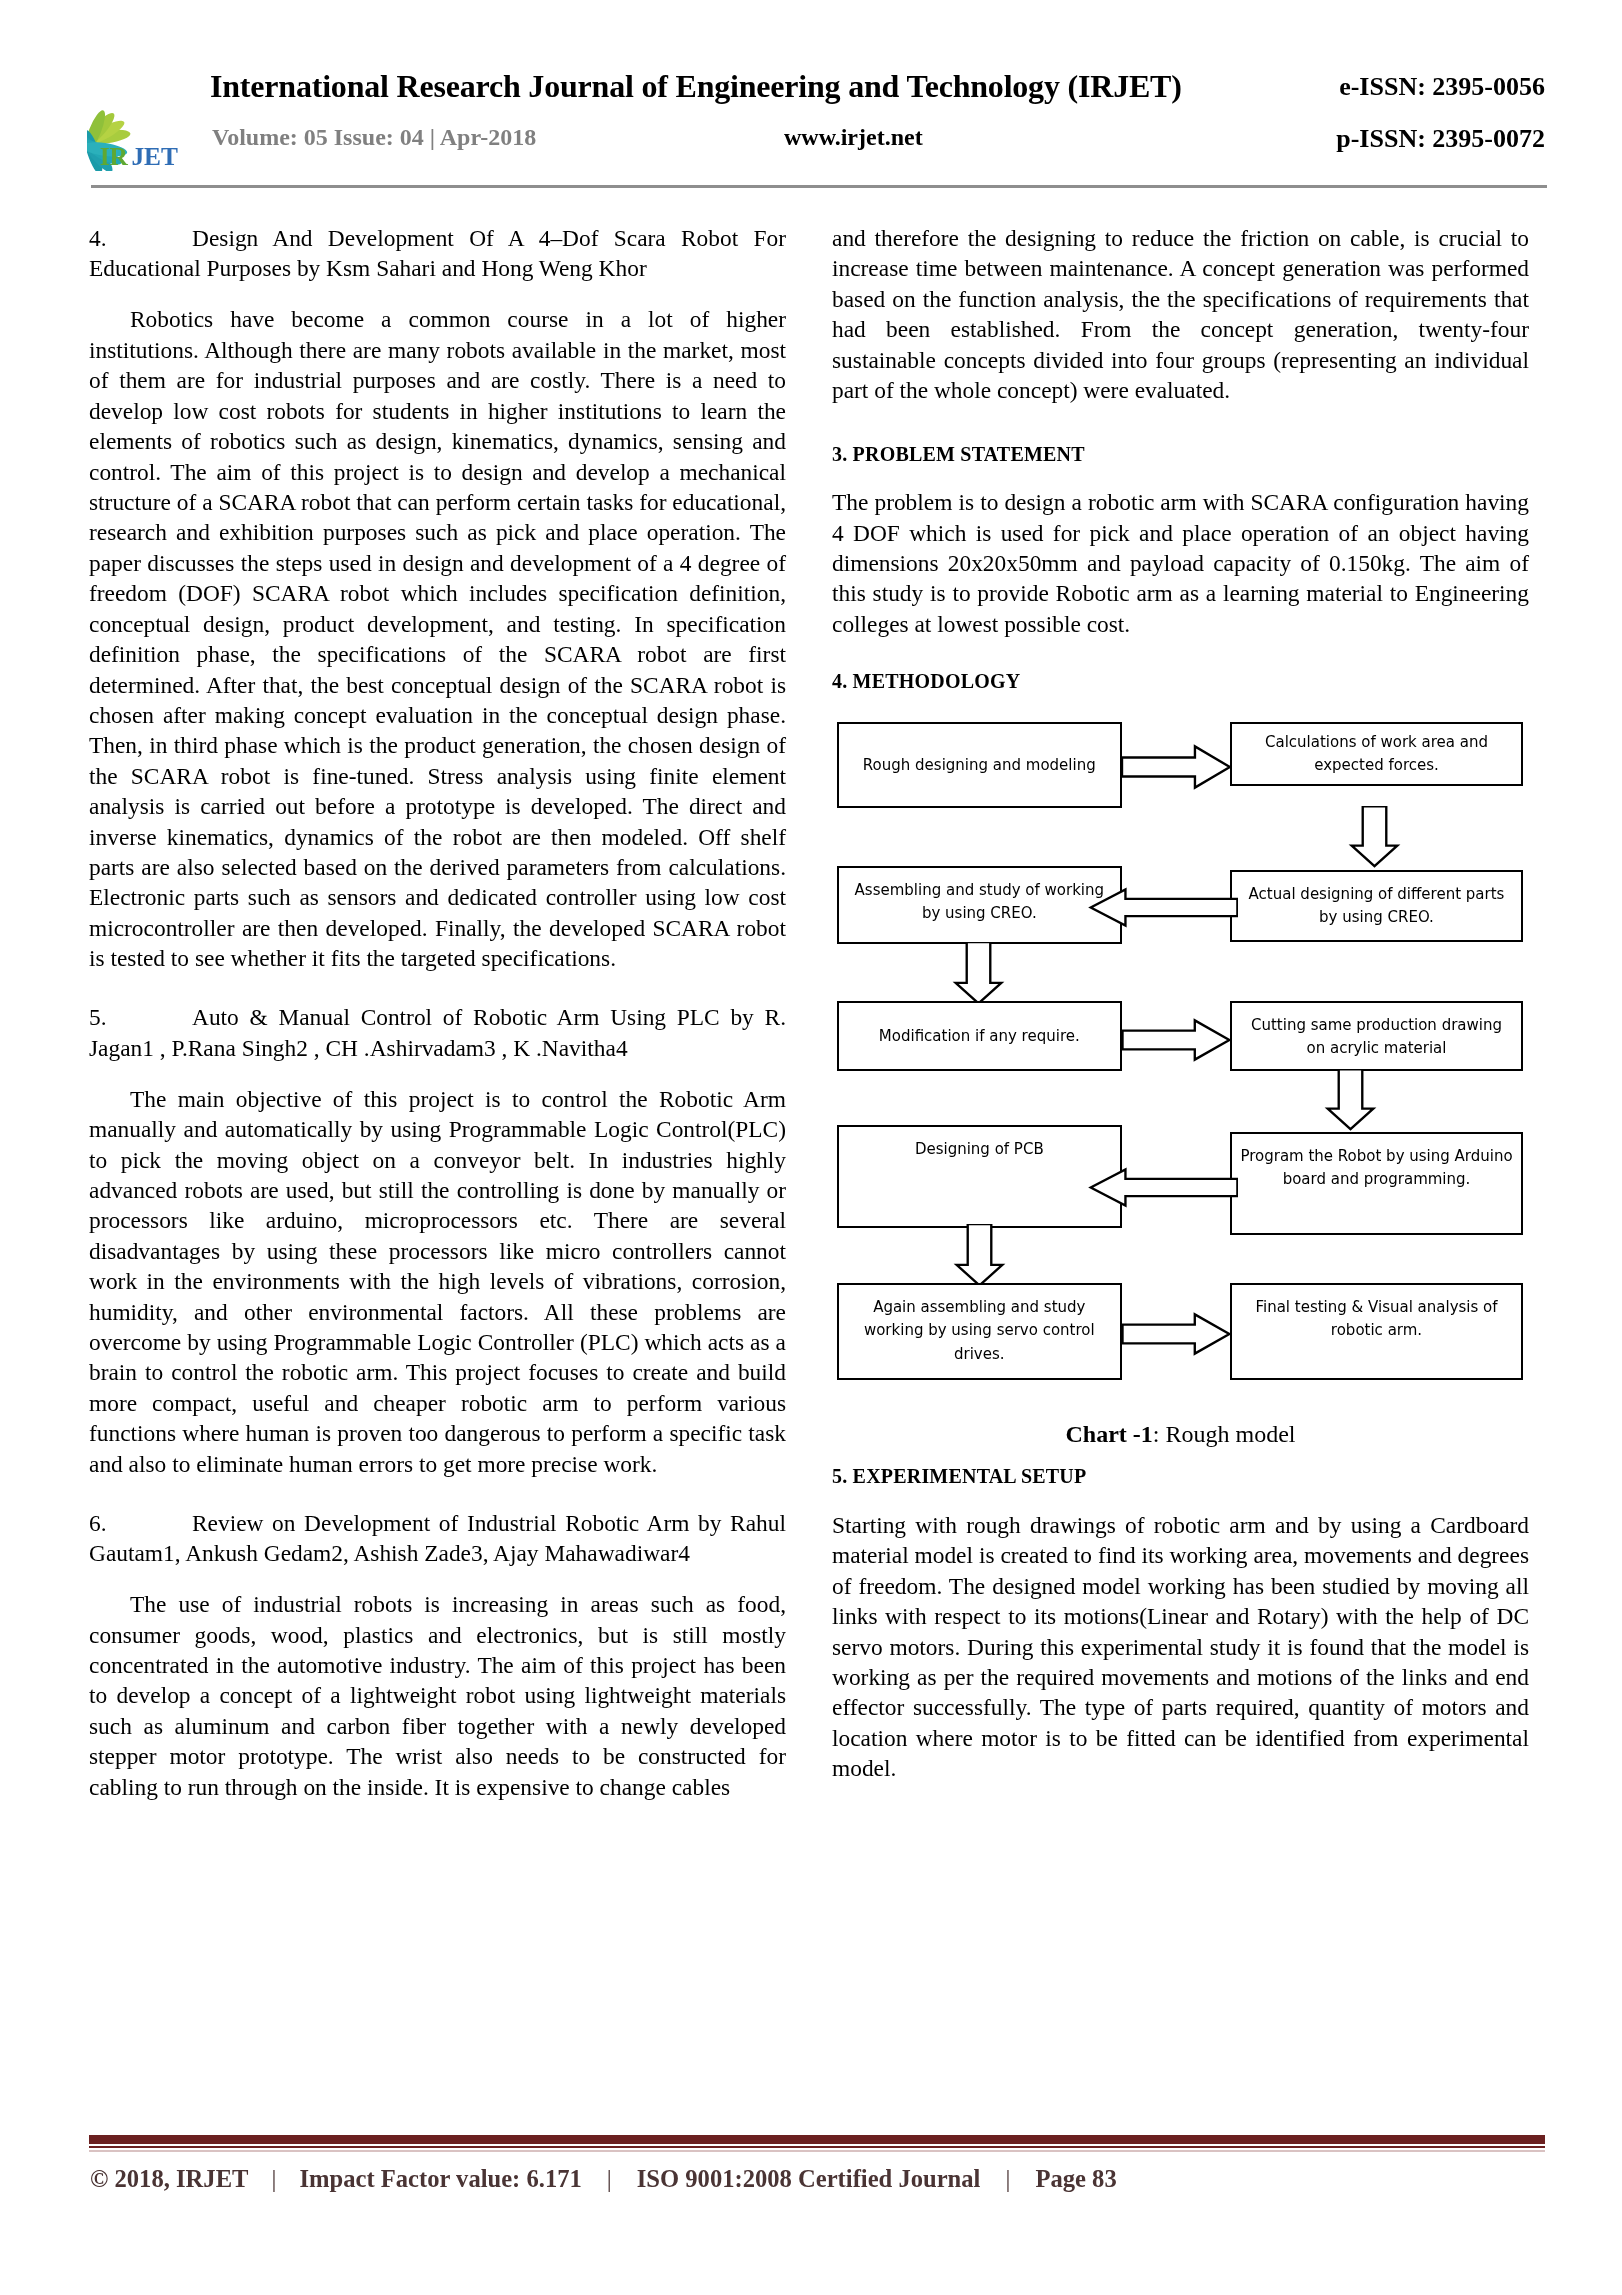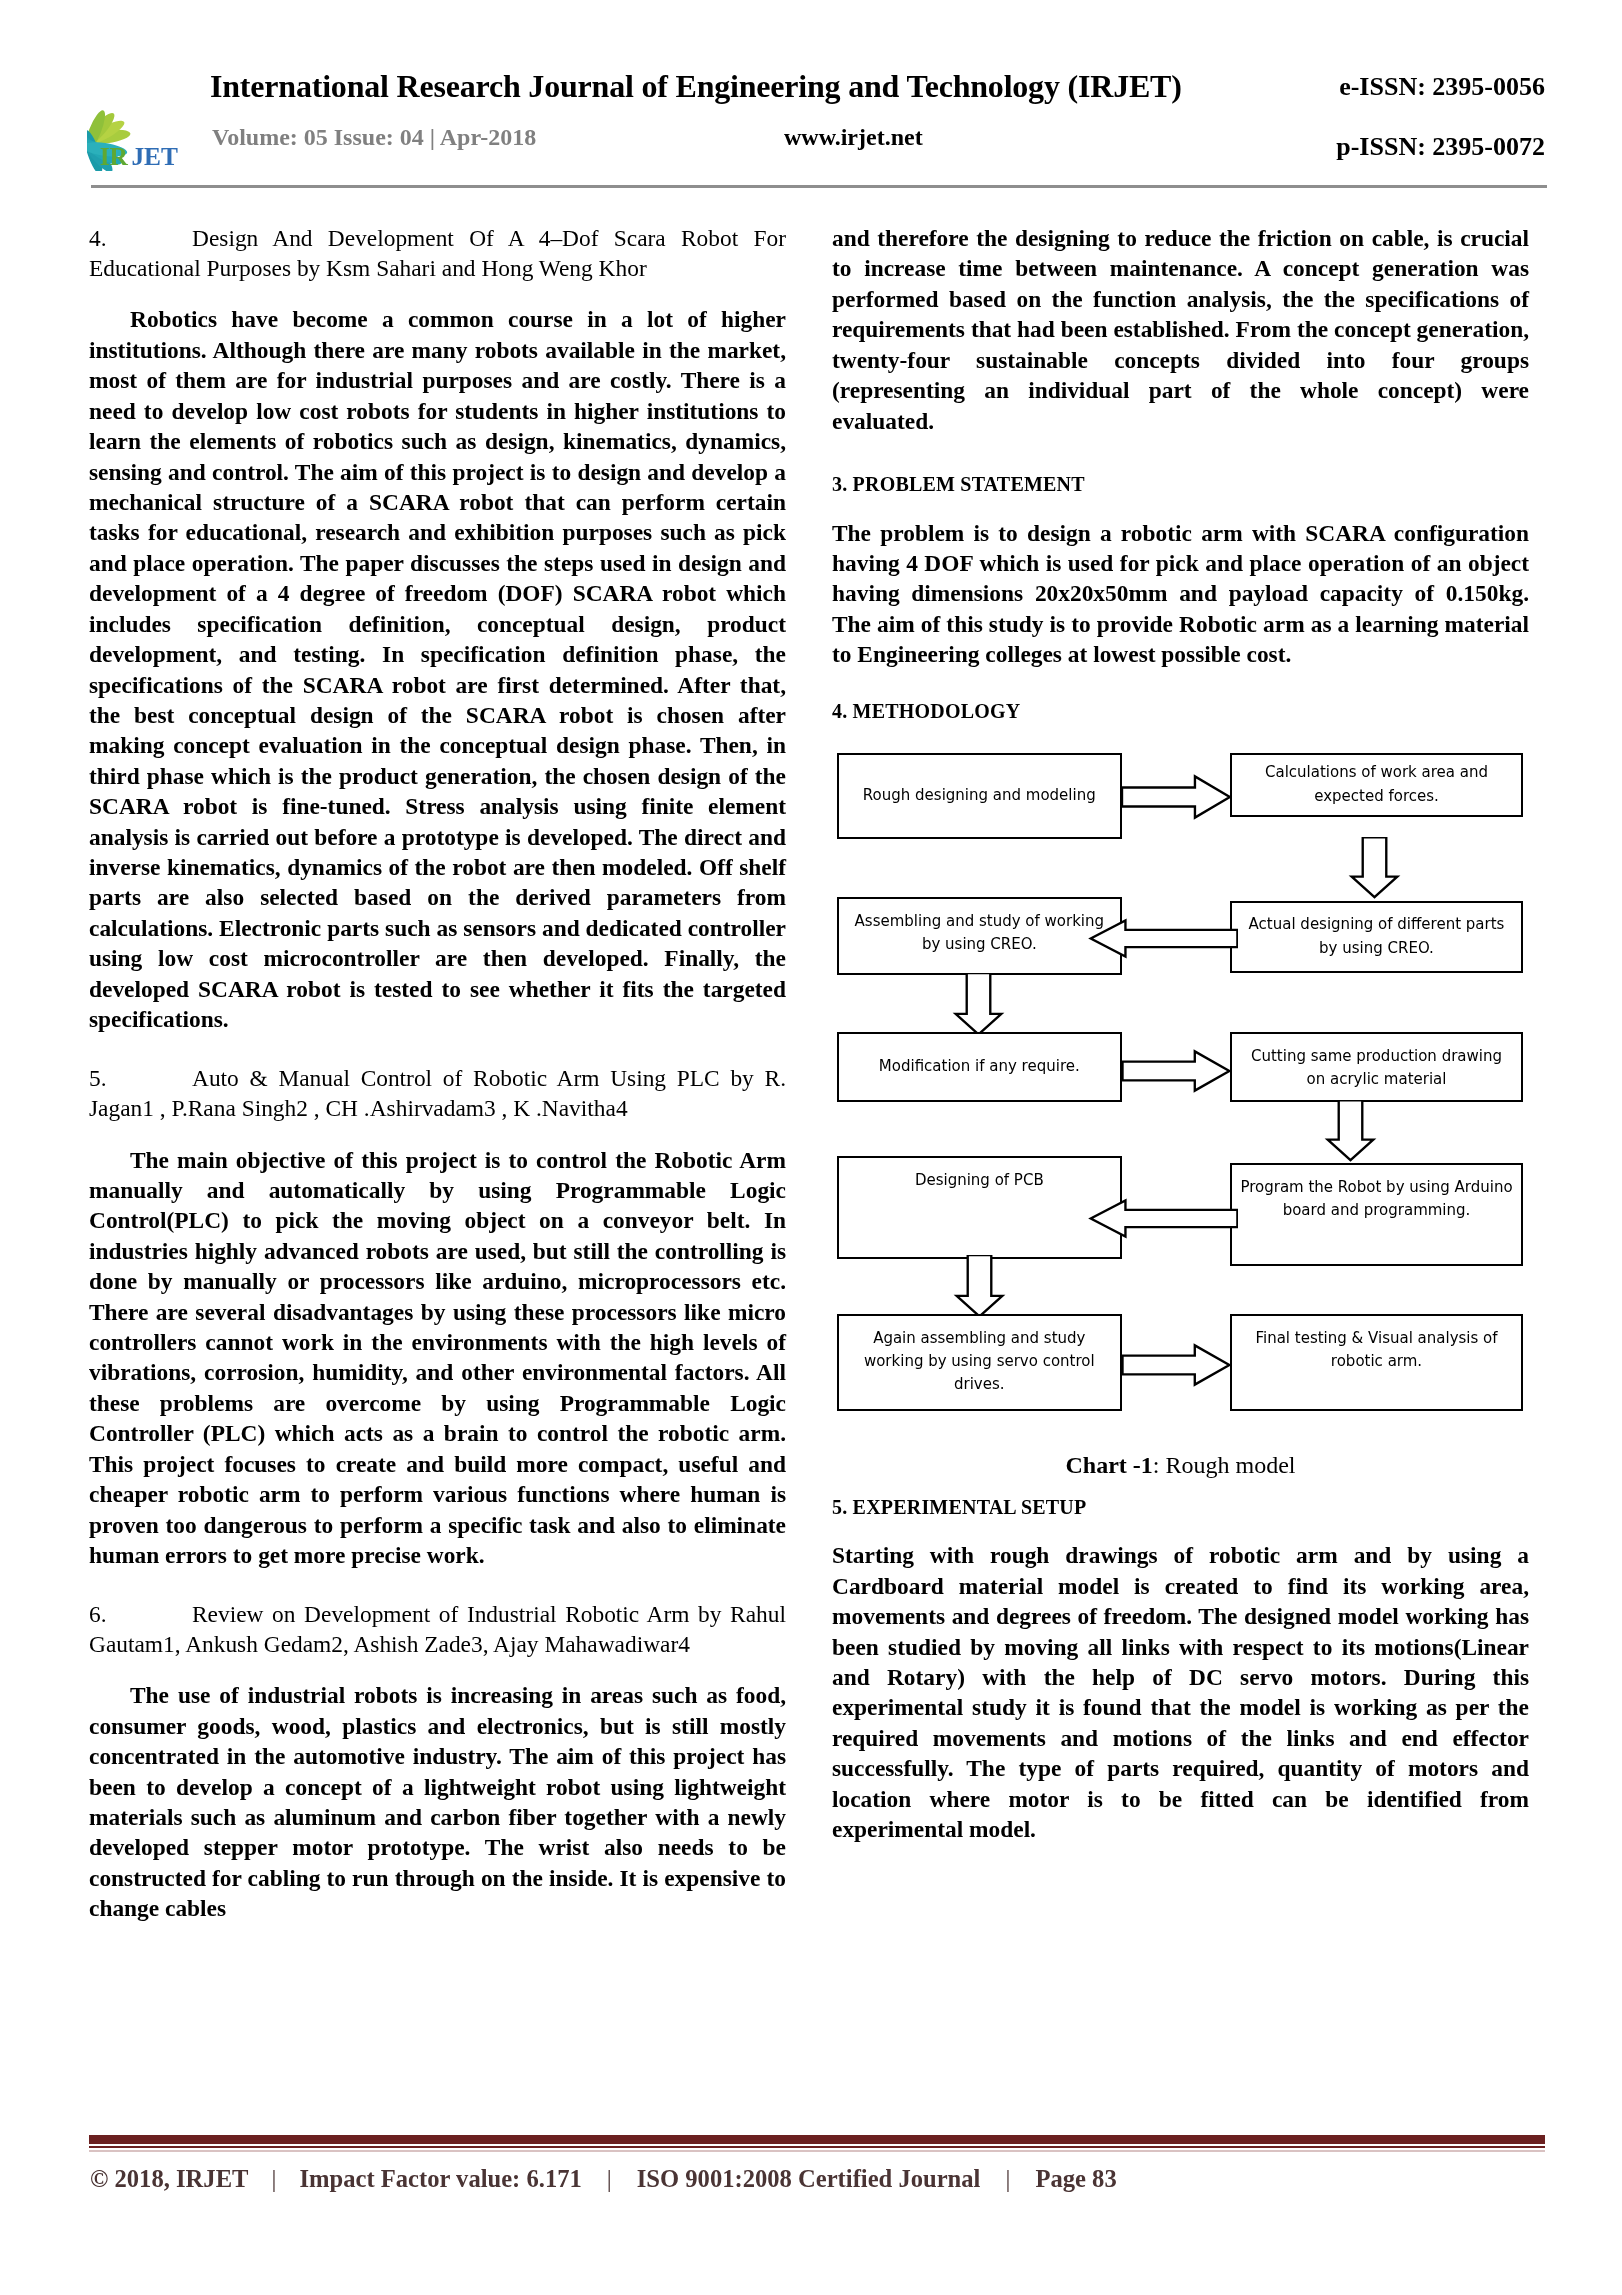--- a/index.html
+++ b/index.html
@@ -78,21 +78,20 @@
     color: #000000;
     white-space: nowrap;
   }
   .pissn {
     position: absolute;
     right: 0px;
     top: 62px;
     font-size: 26px;
     font-weight: bold;
     white-space: nowrap;
-    margin-top: 8px;
   }
 
   .header-rule {
     position: absolute;
     left: 91px;
     top: 185px;
     width: 1456px;
     height: 3.2px;
     background: #8e8e8e;
   }
@@ -106,21 +105,20 @@
     line-height: 1.30;
     text-align: justify;
   }
   .col-left  { left: 89px; }
   .col-right { left: 832px; }
 
   .para {
     margin: 0 0 0px 0;
     text-align: justify;
     text-justify: inter-word;
-    font-weight: bold;
   }
   .para.indent { text-indent: 41px; }
   .spacer-sm { height: 20.6px; }
   .spacer-md { height: 28.5px; }
   .spacer-lg { height: 35px; }
 
   .ref-head {
     margin: 0;
     text-align: justify;
   }

